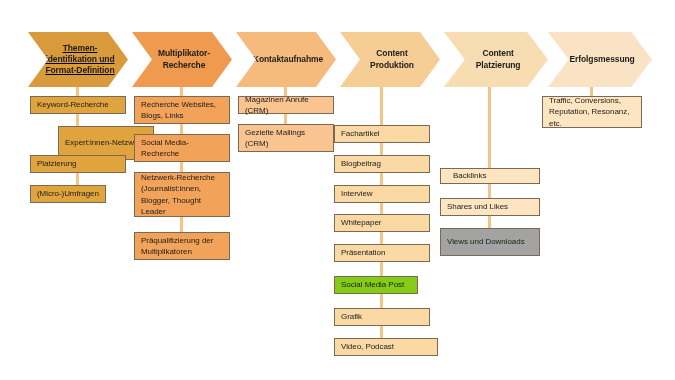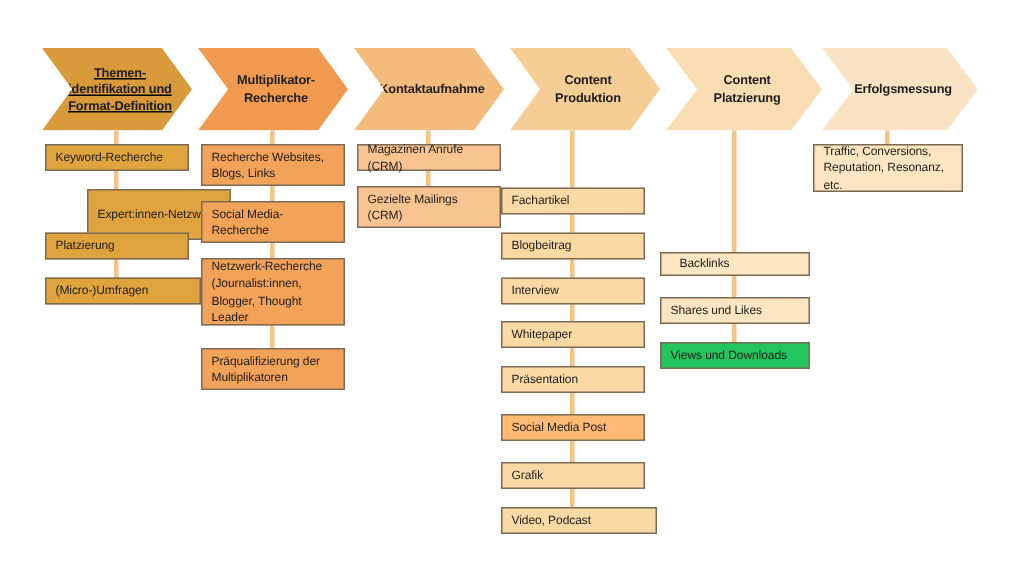--- a/index.html
+++ b/index.html
@@ -80,21 +80,21 @@
     </div>
     <div class="box" style="left: 30px; width: 96px; top: 96px; height: 18px; background: rgb(224, 164, 63); border-color: rgb(122, 106, 85);">
       <div class="box-label">Keyword-Recherche</div>
     </div>
     <div class="box" style="left: 30px; width: 96px; top: 126px; height: 34px; background: rgb(224, 164, 63); border-color: rgb(122, 106, 85); margin-left: 28px;">
       <div class="box-label">Expert:innen-Netzwerk</div>
     </div>
     <div class="box" style="left: 30px; width: 96px; top: 155px; height: 18px; background: rgb(224, 164, 63); border-color: rgb(122, 106, 85);">
       <div class="box-label">Platzierung</div>
     </div>
-    <div class="box" style="left: 30px; width: 104px; top: 185px; height: 18px; background: rgb(224, 164, 63); border-color: rgb(122, 106, 85);">
+    <div class="box" style="left: 30px; width: 76px; top: 185px; height: 18px; background: rgb(224, 164, 63); border-color: rgb(122, 106, 85);">
       <div class="box-label">(Micro-)Umfragen</div>
     </div>
     <div class="spine" style="left: 180px; top: 87px; height: 159px; background: rgb(242, 196, 134);"></div>
     <div class="chev" style="left: 132px; width: 100px; background: rgb(239, 154, 78);">
       <div class="chev-label">Multiplikator-
 Recherche</div>
     </div>
     <div class="box" style="left: 134px; width: 96px; top: 96px; height: 28px; background: rgb(242, 162, 89); border-color: rgb(122, 106, 85);">
       <div class="box-label">Recherche Websites,
 Blogs, Links</div>
@@ -137,41 +137,41 @@
     </div>
     <div class="box" style="left: 334px; width: 96px; top: 185px; height: 18px; background: rgb(250, 217, 165); border-color: rgb(122, 106, 85);">
       <div class="box-label">Interview</div>
     </div>
     <div class="box" style="left: 334px; width: 96px; top: 214px; height: 18px; background: rgb(250, 217, 165); border-color: rgb(122, 106, 85);">
       <div class="box-label">Whitepaper</div>
     </div>
     <div class="box" style="left: 334px; width: 96px; top: 244px; height: 18px; background: rgb(250, 217, 165); border-color: rgb(122, 106, 85);">
       <div class="box-label">Präsentation</div>
     </div>
-    <div class="box" style="left: 334px; width: 96px; top: 276px; height: 18px; background: #fdba74; border-color: rgb(122, 106, 85);">
+    <div class="box" style="left: 334px; width: 84px; top: 276px; height: 18px; background: #84cc16; border-color: rgb(122, 106, 85);">
       <div class="box-label">Social Media Post</div>
     </div>
     <div class="box" style="left: 334px; width: 96px; top: 308px; height: 18px; background: rgb(250, 217, 165); border-color: rgb(122, 106, 85);">
       <div class="box-label">Grafik</div>
     </div>
     <div class="box" style="left: 334px; width: 104px; top: 338px; height: 18px; background: rgb(250, 217, 165); border-color: rgb(122, 106, 85);">
       <div class="box-label">Video, Podcast</div>
     </div>
     <div class="spine" style="left: 488px; top: 87px; height: 150px; background: rgb(242, 196, 134);"></div>
     <div class="chev" style="left: 444px; width: 104px; background: rgb(248, 220, 178);">
       <div class="chev-label">Content
 Platzierung</div>
     </div>
     <div class="box" style="left: 440px; width: 100px; top: 168px; height: 16px; background: rgb(252, 229, 192); border-color: rgb(122, 106, 85); padding-left: 12px;">
       <div class="box-label">Backlinks</div>
     </div>
     <div class="box" style="left: 440px; width: 100px; top: 198px; height: 18px; background: rgb(252, 229, 192); border-color: rgb(122, 106, 85);">
       <div class="box-label">Shares und Likes</div>
     </div>
-    <div class="box" style="left: 440px; width: 100px; top: 228px; height: 18px; background: #22c55e; border-color: rgb(122, 106, 85);">
+    <div class="box" style="left: 440px; width: 100px; top: 228px; height: 28px; background: #a3a3a3; border-color: rgb(122, 106, 85);">
       <div class="box-label">Views und Downloads</div>
     </div>
     <div class="spine" style="left: 590px; top: 87px; height: 25px; background: rgb(242, 196, 134);"></div>
     <div class="chev" style="left: 548px; width: 104px; background: rgb(250, 227, 196);">
       <div class="chev-label">Erfolgsmessung</div>
     </div>
     <div class="box" style="left: 542px; width: 100px; top: 96px; height: 32px; background: rgb(252, 229, 192); border-color: rgb(122, 106, 85);">
       <div class="box-label">Traffic, Conversions,
 Reputation, Resonanz,
 etc.</div>

